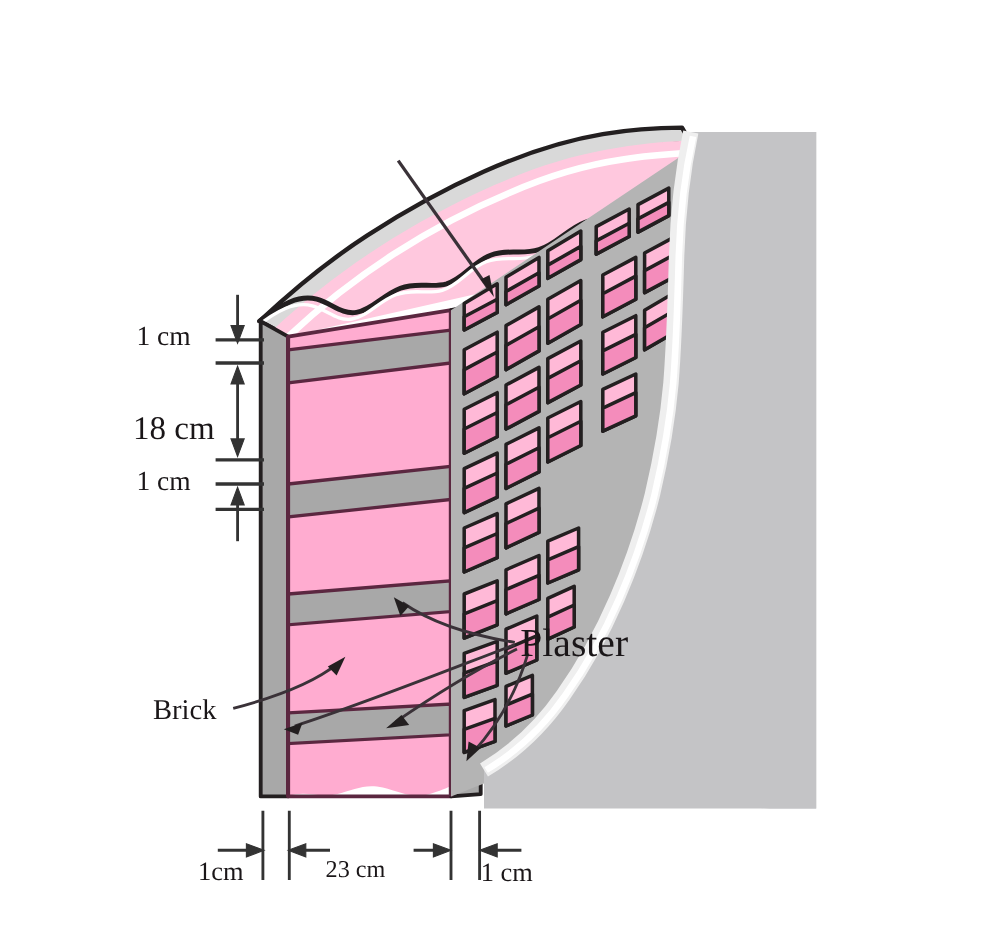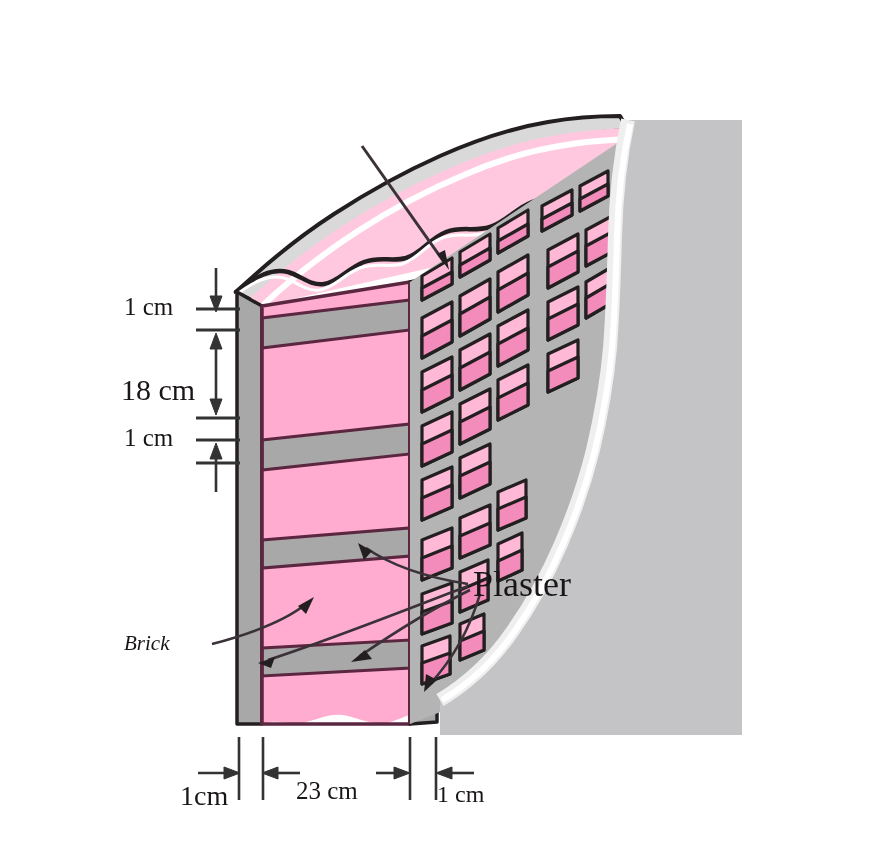--- a/index.html
+++ b/index.html
@@ -6,24 +6,24 @@
   body{width:894px;height:848px;position:relative;overflow:hidden;
        font-family:"Liberation Serif","DejaVu Serif",serif;color:#111;}
   #stage{position:absolute;inset:0;}
   svg{position:absolute;left:0;top:0;}
   .lbl{position:absolute;white-space:nowrap;font-family:"Liberation Serif","DejaVu Serif",serif;color:#1a1618;}
   #air-title{left:268px;top:70px;font-size:30px;letter-spacing:.4px;}
   #air-dims{left:188px;top:110px;font-size:27px;letter-spacing:.2px;}
   #dim-top{left:124px;top:293px;font-size:25px;}
   #dim-mid{left:121px;top:357px;font-size:30px;margin-top:16px;}
   #dim-bot{left:124px;top:424px;font-size:25px;}
-  #lbl-brick{left:124px;top:631px;font-size:21px;font-style:italic;}
+  #lbl-brick{left:139px;top:631px;font-size:26px;}
   #lbl-plaster{left:473px;top:563px;font-size:36px;}
-  #w-left{left:180px;top:780px;font-size:28px;}
-  #w-mid{left:296px;top:777px;font-size:25px;}
+  #w-left{left:180px;top:780px;font-size:24px;}
+  #w-mid{left:296px;top:777px;font-size:22px;}
   #w-right{left:437px;top:781px;font-size:24px;}
 </style>
 </head>
 <body>
 
 <div id="stage">
 
   <svg width="894" height="848" viewBox="0 0 894 848">
 
     <defs>

